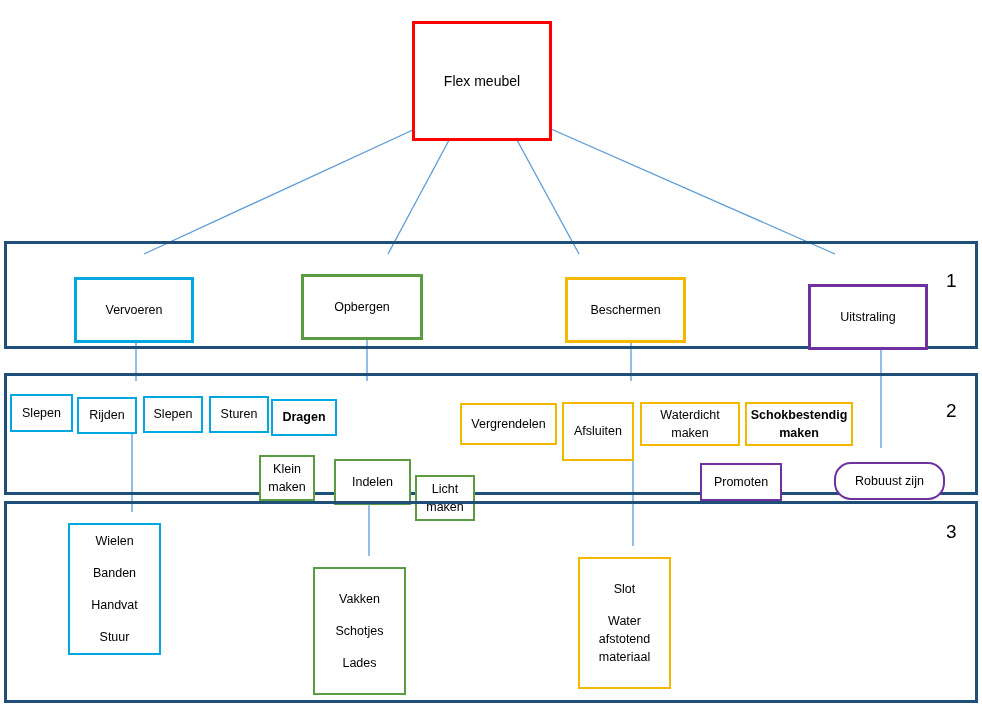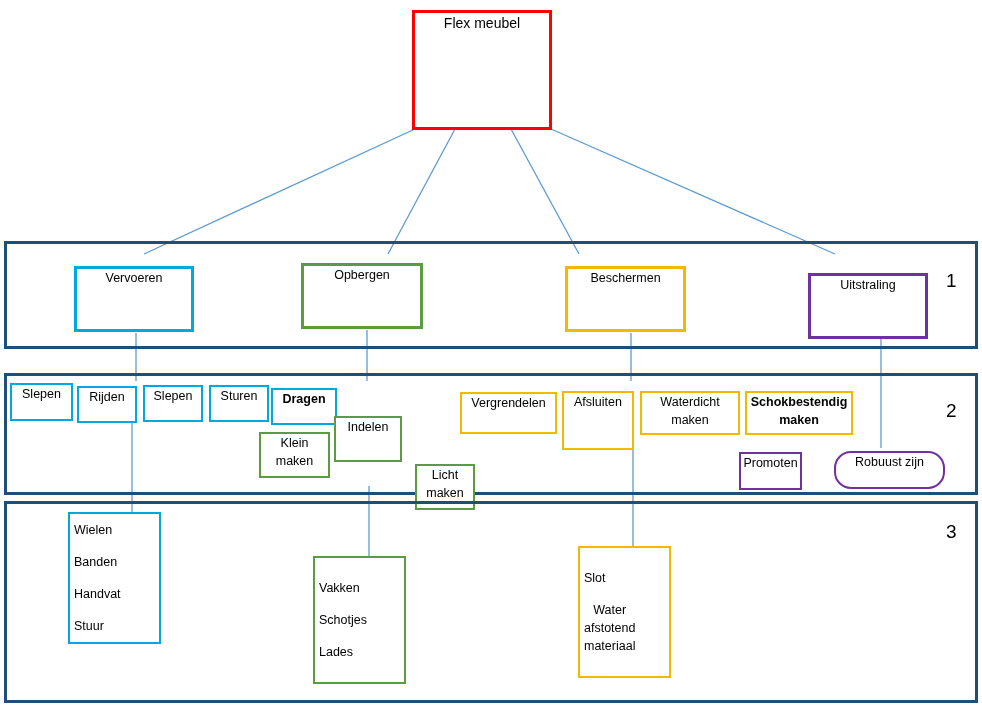--- a/index.html
+++ b/index.html
@@ -1,20 +1,20 @@
 <!DOCTYPE html>
 <html><head>
 <meta charset="utf-8">
 <style>
   html,body{margin:0;padding:0;background:#ffffff;}
   body{width:982px;height:707px;font-family:"Liberation Sans", sans-serif;}
   #canvas{position:relative;width:982px;height:707px;overflow:hidden;background:#fff;}
   .band{position:absolute;border:3px solid #1F4E79;background:transparent;box-sizing:border-box;}
   .band-num{position:absolute;font-size:19px;color:#000;font-family:"Liberation Sans", sans-serif;}
-  .node{position:absolute;box-sizing:border-box;background:#fff;display:flex;align-items:flex-start;justify-content:center;text-align:center;color:#000;font-size:12.5px;line-height:1.45;}
+  .node{position:absolute;box-sizing:border-box;background:#fff;display:flex;align-items:center;justify-content:center;text-align:center;color:#000;font-size:12.5px;line-height:1.45;margin-top:11px;}
   .node.b3{border-width:3px;border-style:solid;}
   .node.b2{border-width:2.5px;border-style:solid;}
   .node .lbl{white-space:pre-line;display:block;padding:0 4px;}
   .node.stack{flex-direction:column;justify-content:center;}
   .node.stack .lbl{margin:7px 0;}
   svg#wires{position:absolute;left:0;top:0;width:982px;height:707px;pointer-events:none;}
   .root{font-size:14px;}
 </style>
 </head>
 <body>
@@ -72,25 +72,25 @@
   <div class="node b2" style="left:143px;top:385px;width:60px;height:37px;border-color:#00A7E1;">
     <span class="lbl">Slepen</span>
   </div>
   <div class="node b2" style="left:209px;top:385px;width:60px;height:37px;border-color:#00A7E1;">
     <span class="lbl">Sturen</span>
   </div>
   <div class="node b2" style="left:271px;top:388px;width:66px;height:37px;border-color:#00A7E1;font-weight:bold;">
     <span class="lbl">Dragen</span>
   </div>
 
-  <div class="node b2" style="left:259px;top:432px;width:71px;height:46px;border-color:#5B9B41;">
+  <div class="node b2" style="left:259px;top:444px;width:56px;height:46px;border-color:#5B9B41;">
     <span class="lbl">Klein
 maken</span>
   </div>
-  <div class="node b2" style="left:334px;top:416px;width:68px;height:46px;border-color:#5B9B41;">
+  <div class="node b2" style="left:334px;top:448px;width:77px;height:46px;border-color:#5B9B41;">
     <span class="lbl">Indelen</span>
   </div>
   <div class="node b2" style="left:415px;top:464px;width:60px;height:46px;border-color:#5B9B41;">
     <span class="lbl">Licht
 maken</span>
   </div>
 
   <div class="node b2" style="left:460px;top:392px;width:97px;height:42px;border-color:#F5B800;">
     <span class="lbl">Vergrendelen</span>
   </div>
@@ -99,21 +99,21 @@
   </div>
   <div class="node b2" style="left:640px;top:391px;width:100px;height:44px;border-color:#F5B800;">
     <span class="lbl">Waterdicht
 maken</span>
   </div>
   <div class="node b2" style="left:745px;top:391px;width:108px;height:44px;border-color:#F5B800;font-weight:bold;">
     <span class="lbl">Schokbestendig
 maken</span>
   </div>
 
-  <div class="node b2" style="left:739px;top:452px;width:63px;height:38px;border-color:#7030A0;">
+  <div class="node b2" style="left:700px;top:452px;width:82px;height:38px;border-color:#7030A0;">
     <span class="lbl">Promoten</span>
   </div>
   <div class="node b2" style="left:834px;top:451px;width:111px;height:38px;border-color:#7030A0;border-radius:17px;">
     <span class="lbl">Robuust zijn</span>
   </div>
 
   <div class="band" style="left:4px;top:501px;width:974px;height:202px;"></div>
   <div class="band-num" style="left:946px;top:521px;">3</div>
 
   <div class="node b2 stack" style="left:313px;top:556px;width:93px;height:128px;border-color:#5B9B41;">

